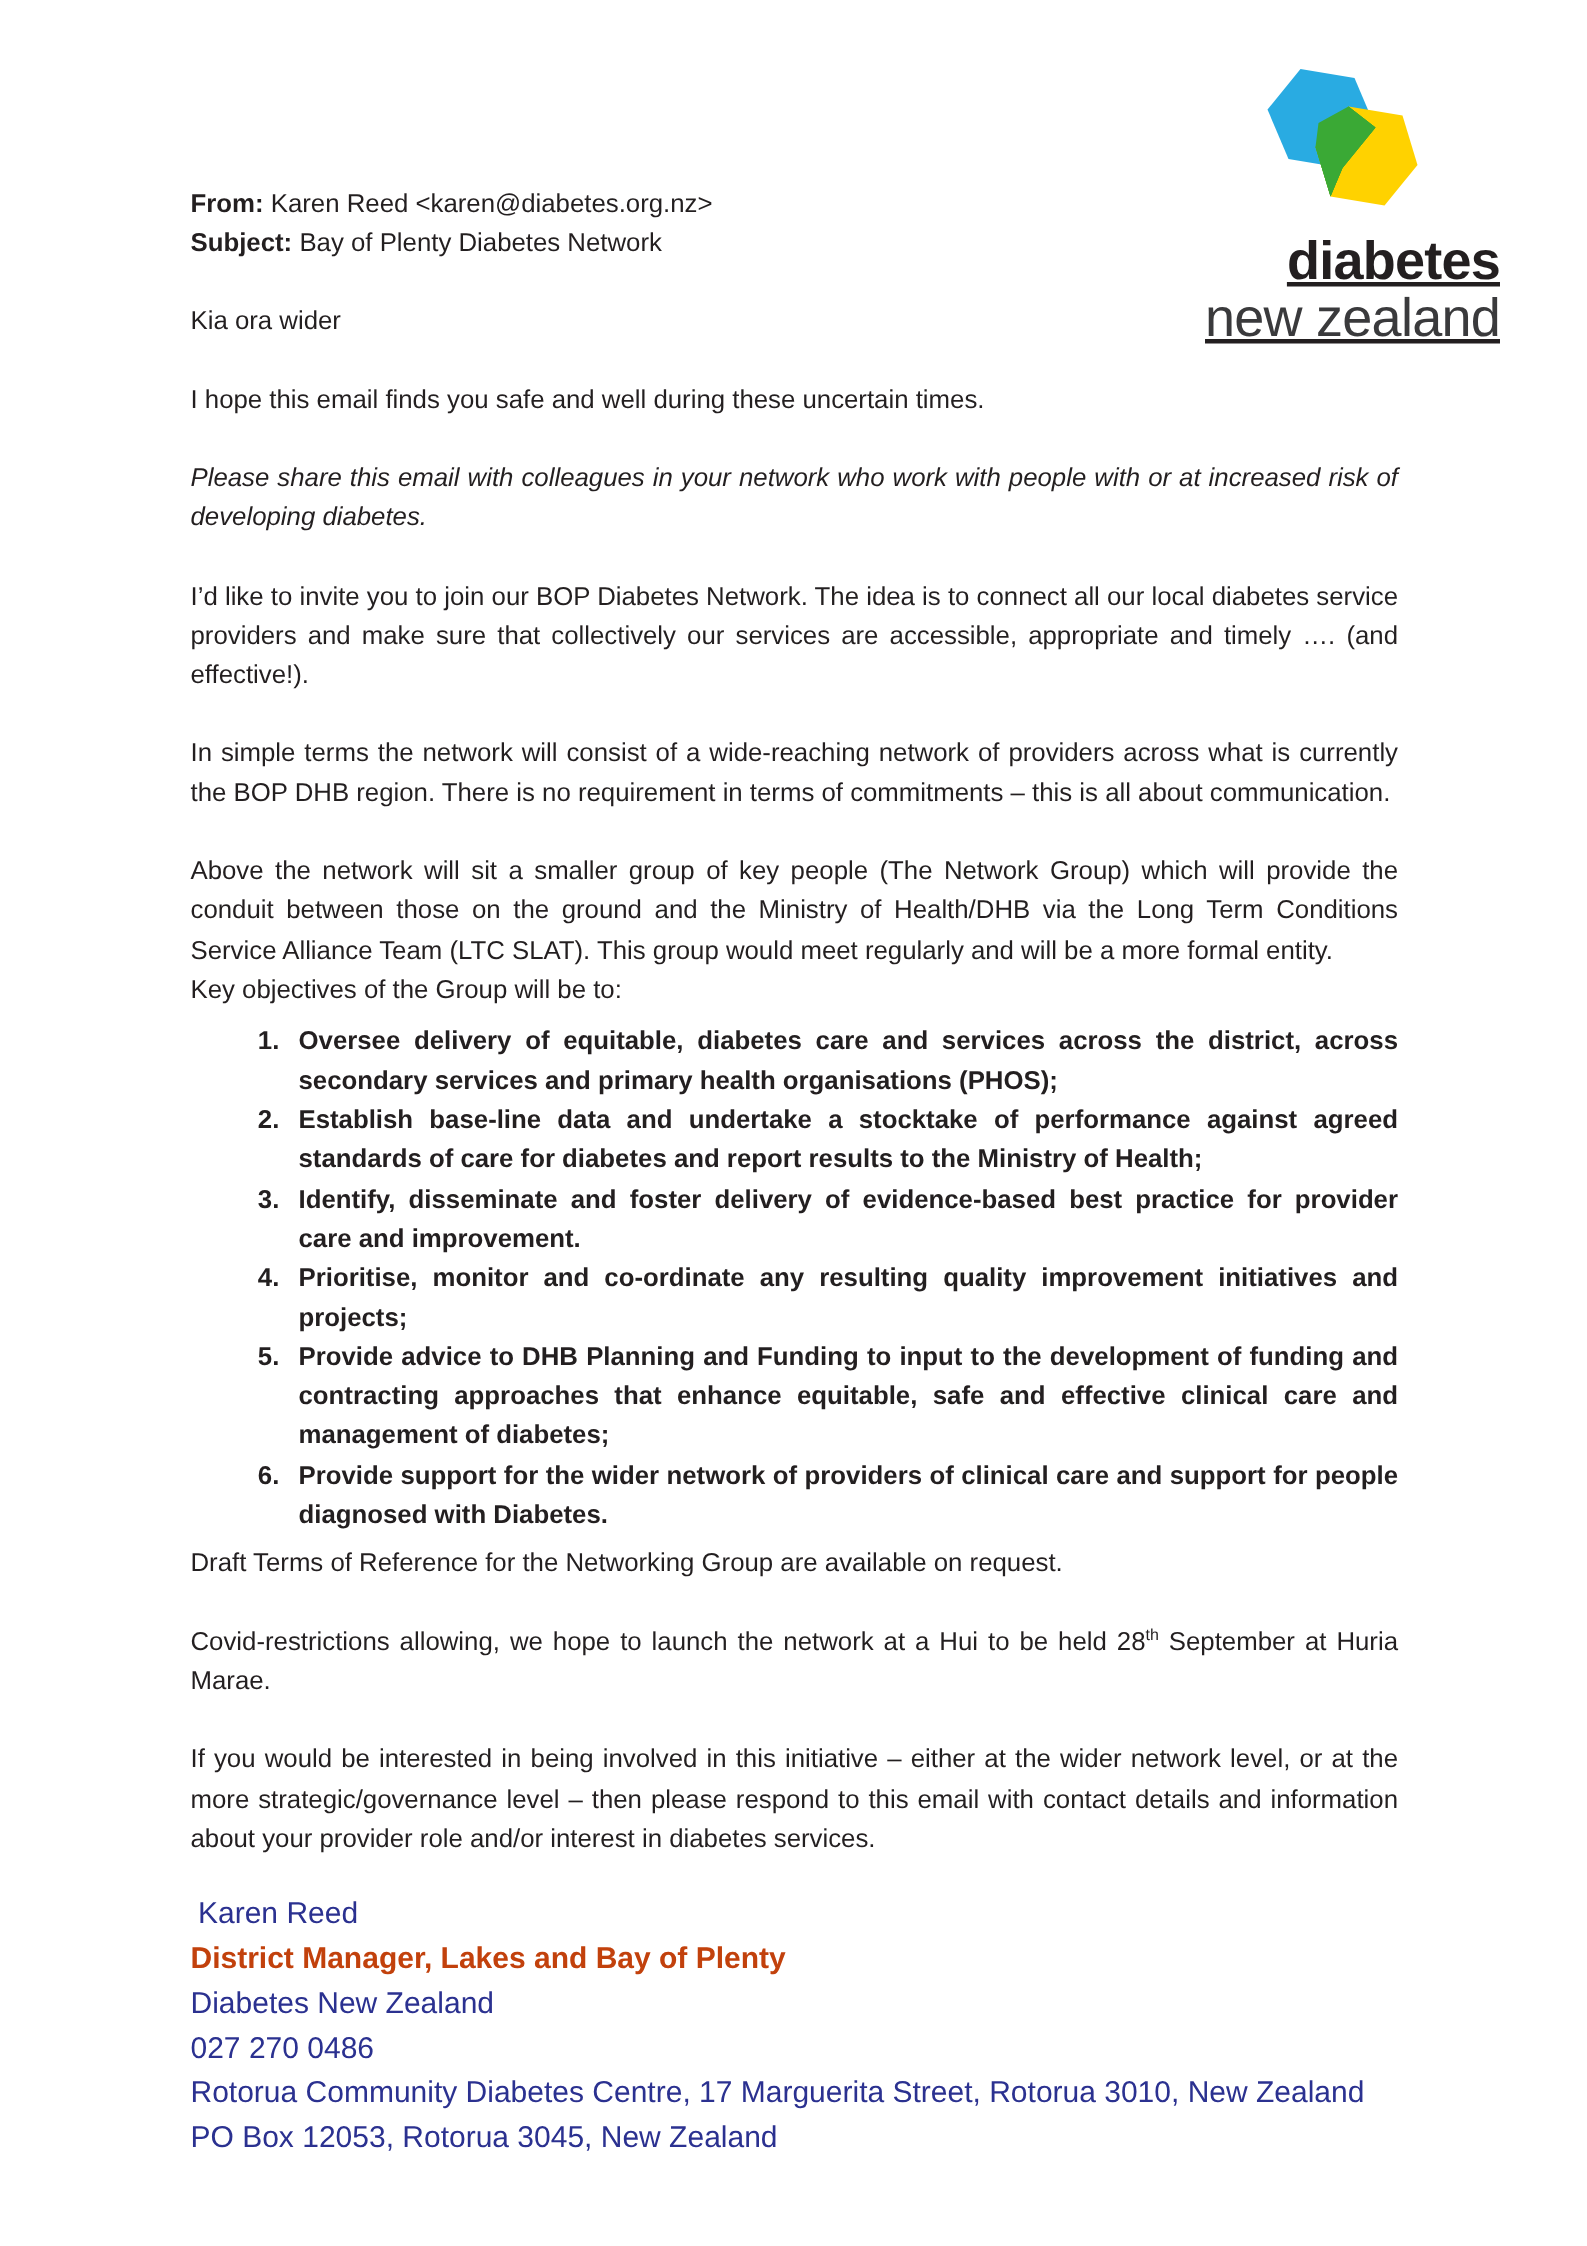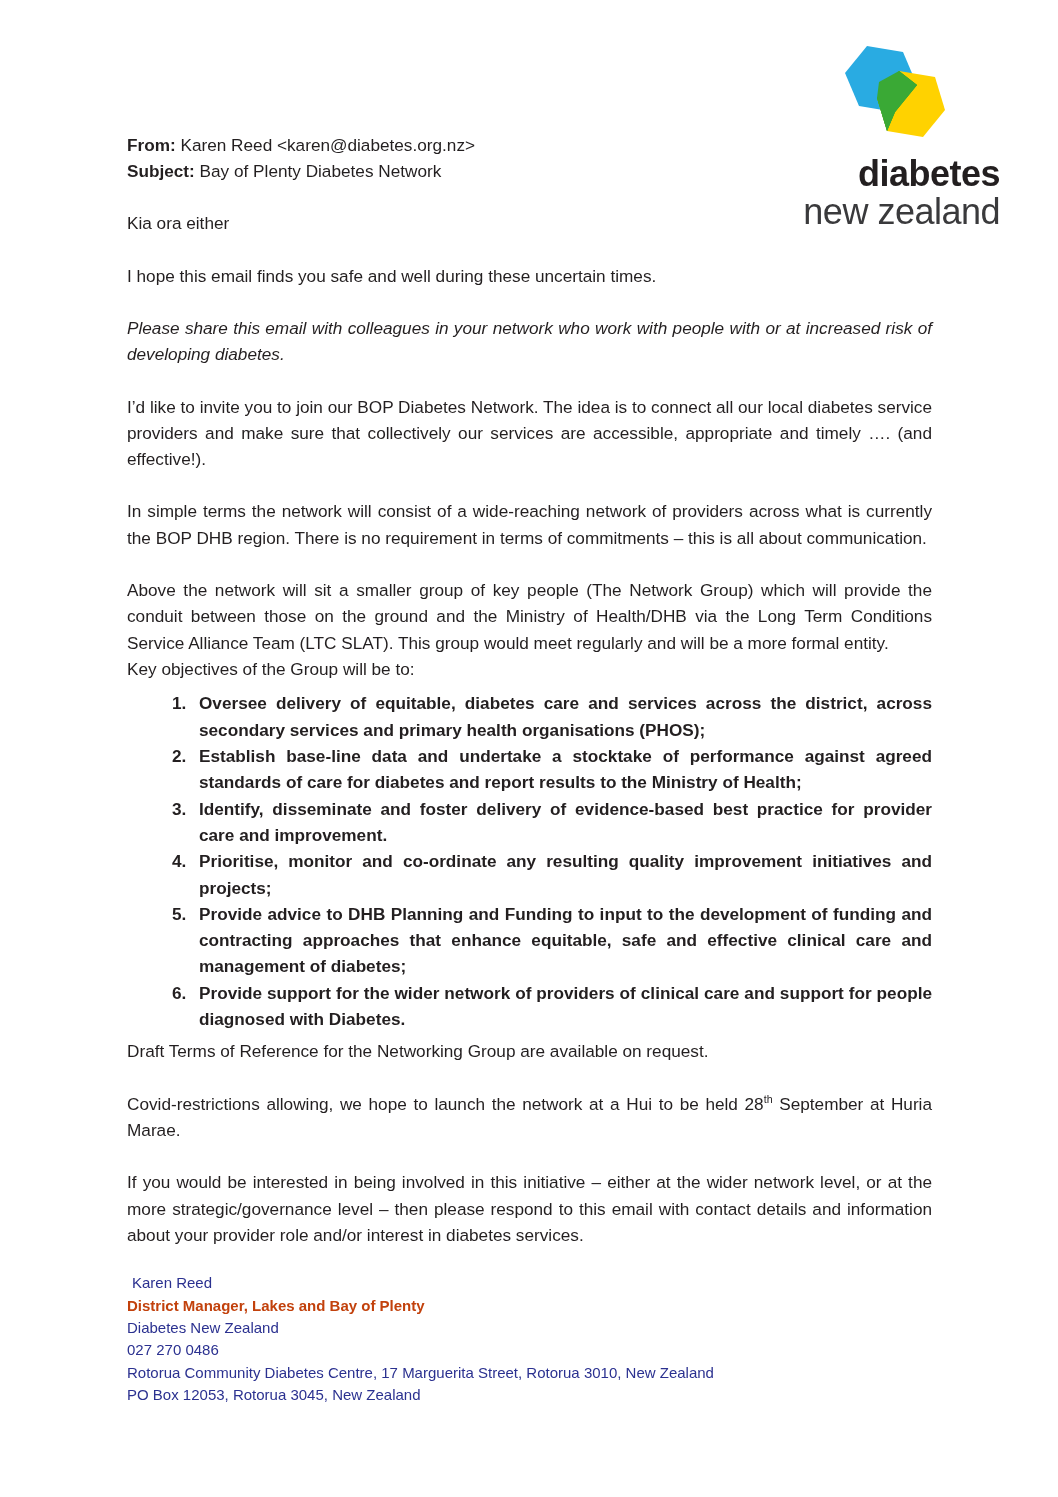--- a/index.html
+++ b/index.html
@@ -21,20 +21,21 @@
     box-sizing: border-box;
   }
 
   
   .logo {
     position: absolute;
     top: 38px;
     right: 58px;
     width: 215px;
     text-align: center;
+    text-decoration: underline;
   }
   .logo-mark {
     display: block;
     margin: 0 auto 6px auto;
   }
   .logo-word-1 {
     font-size: 36px;
     font-weight: bold;
     letter-spacing: -0.5px;
     color: #231f20;
@@ -49,21 +50,21 @@
     color: #3a3a3c;
     line-height: 1.05;
     display: block;
     text-align: right;
   }
 
   
   .letter {
     position: absolute;
     left: 127px;
-    top: 132px;
+    top: 122px;
     width: 805px;
     font-size: 17.2px;
     line-height: 1.53;
     color: #231f20;
   }
   .hdr-line {
     margin: 0;
     line-height: 1.52;
   }
   .hdr-label { font-weight: bold; }
@@ -95,21 +96,21 @@
 
   sup.ordinal {
     font-size: 0.62em;
     vertical-align: super;
     line-height: 0;
   }
 
   
   .signature {
     margin-top: 24px;
-    font-size: 15px;
+    font-size: 20px;
     line-height: 1.49;
   }
   .sig-line {
     margin: 0;
     color: #2b3190;
   }
   .sig-name { padding-left: 5px; }
   .sig-role {
     font-weight: bold;
     color: #c2410c;
@@ -141,21 +142,21 @@
       <span class="hdr-label">From:</span>
       <span>Karen Reed &lt;karen@diabetes.org.nz&gt;</span>
     </p>
     <p class="hdr-line">
       <span class="hdr-label">Subject:</span>
       <span>Bay of Plenty Diabetes Network</span>
     </p>
 
     <div class="spacer"></div>
 
-    <p class="para left">Kia ora either</p>
+    <p class="para left">Kia ora wider</p>
 
     <div class="spacer"></div>
 
     <p class="para left">I hope this email finds you safe and well during these uncertain times.</p>
 
     <div class="spacer"></div>
 
     <p class="para"><em class="italic">Please share this email with colleagues in your network who work with people with or at increased risk of developing diabetes.</em></p>
 
     <div class="spacer"></div>

